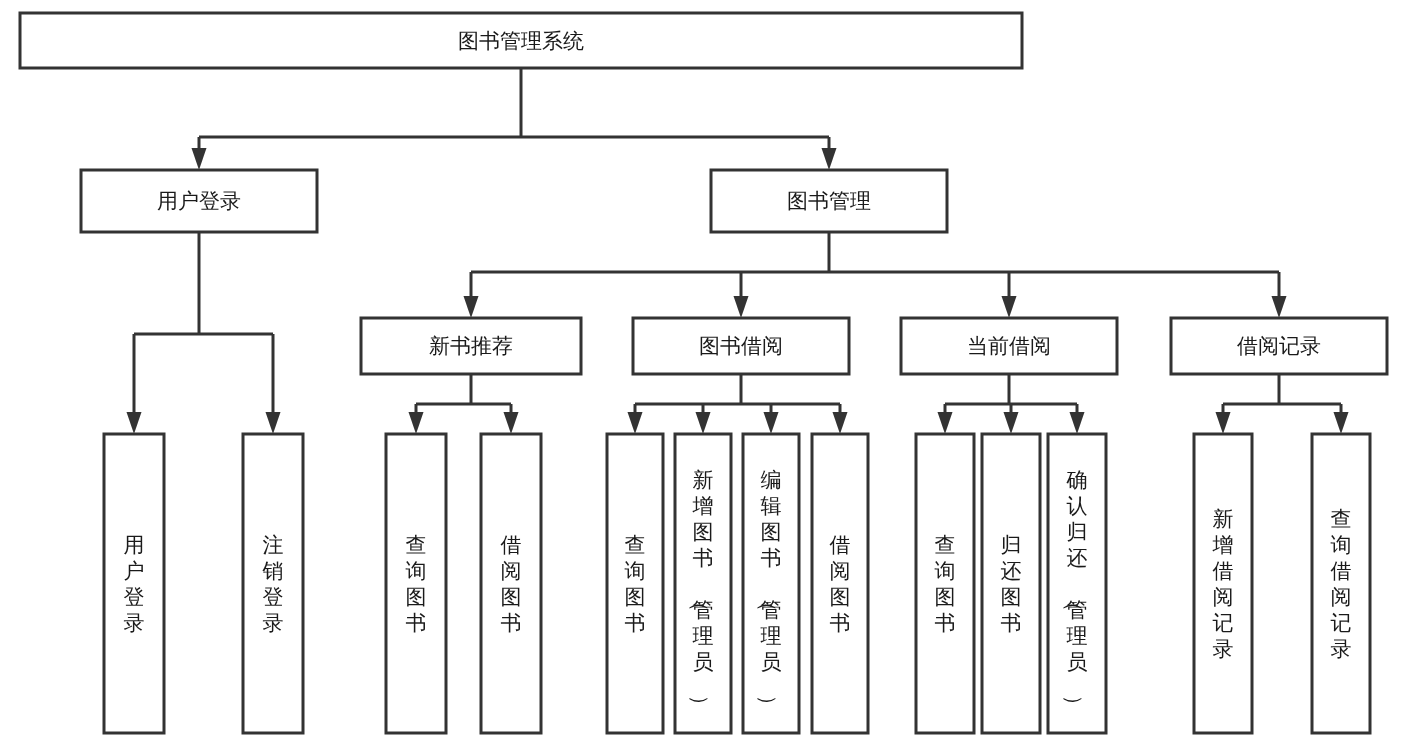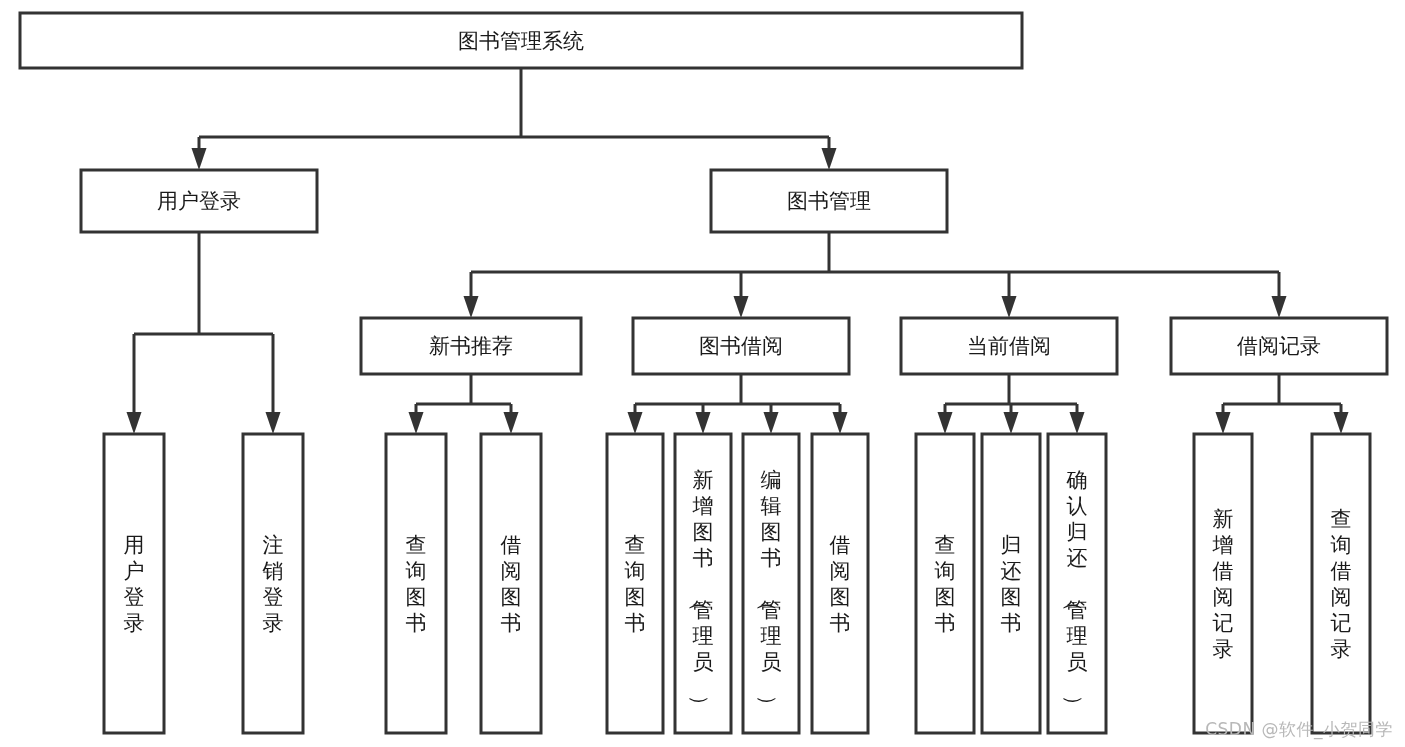--- a/index.html
+++ b/index.html
@@ -212,14 +212,13 @@
         <g>
           <rect x="1194" y="434" width="58" height="299" class="node-rect"></rect>
           <text x="1223" y="525.78" class="node-label-v"><tspan x="1223" dy="0">新</tspan><tspan x="1223" dy="26">增</tspan><tspan x="1223" dy="26">借</tspan><tspan x="1223" dy="26">阅</tspan><tspan x="1223" dy="26">记</tspan><tspan x="1223" dy="26">录</tspan></text>
         </g>
         <g>
           <rect x="1312" y="434" width="58" height="299" class="node-rect"></rect>
           <text x="1341" y="525.78" class="node-label-v"><tspan x="1341" dy="0">查</tspan><tspan x="1341" dy="26">询</tspan><tspan x="1341" dy="26">借</tspan><tspan x="1341" dy="26">阅</tspan><tspan x="1341" dy="26">记</tspan><tspan x="1341" dy="26">录</tspan></text>
         </g>
       </g>
   </svg>
-  <div class="watermark">CSDN @软件_小贺同学</div>
 </div>
 
 </body></html>

